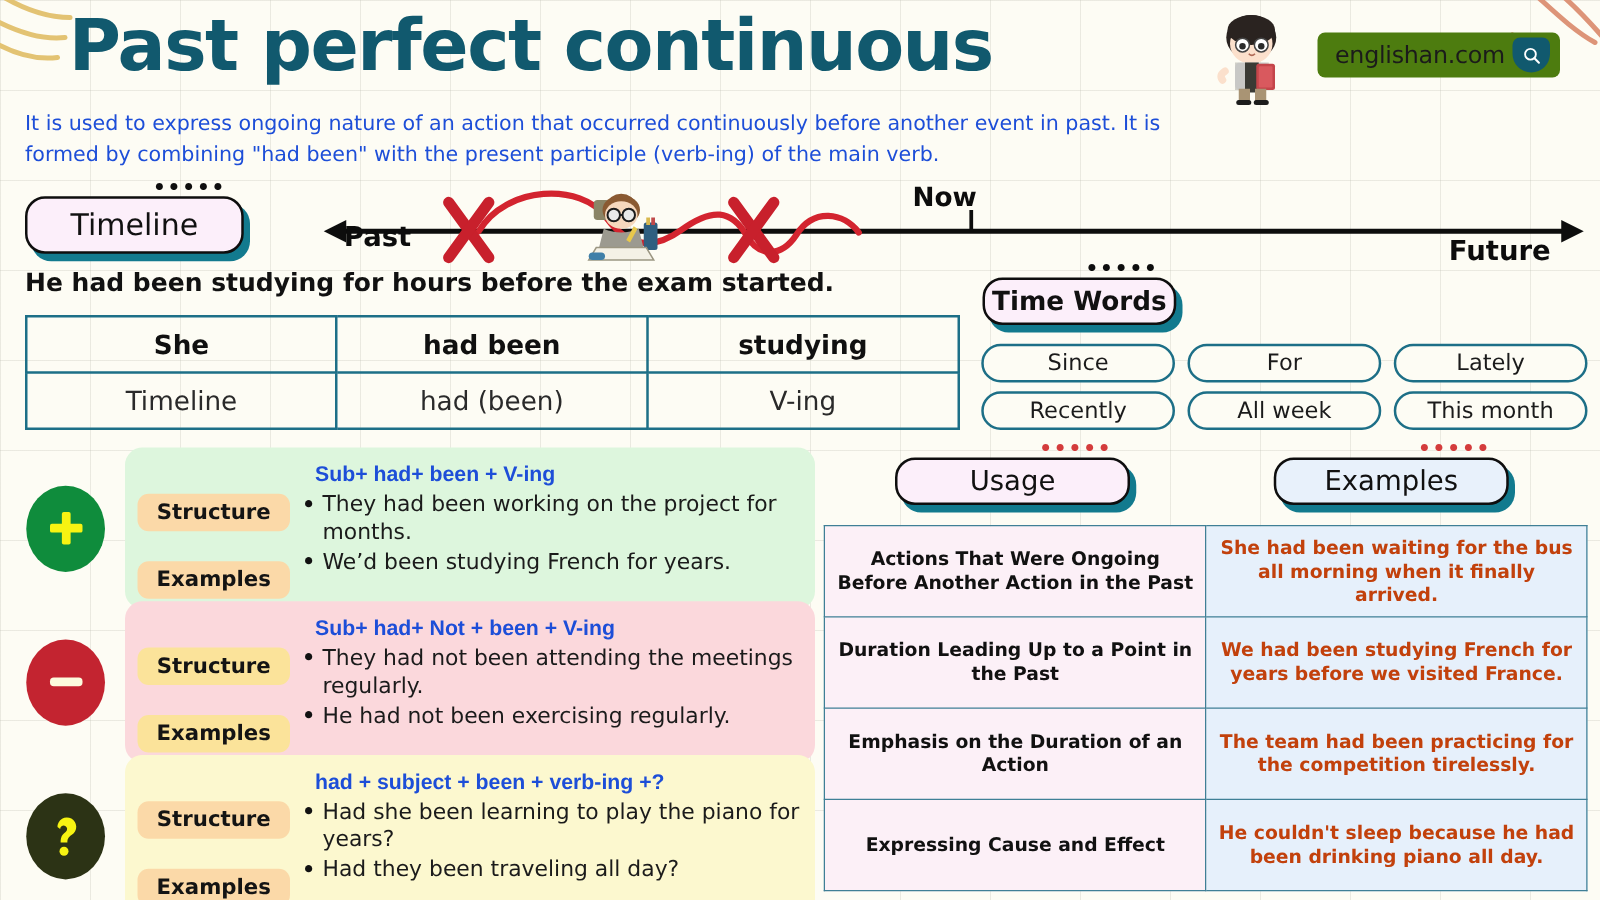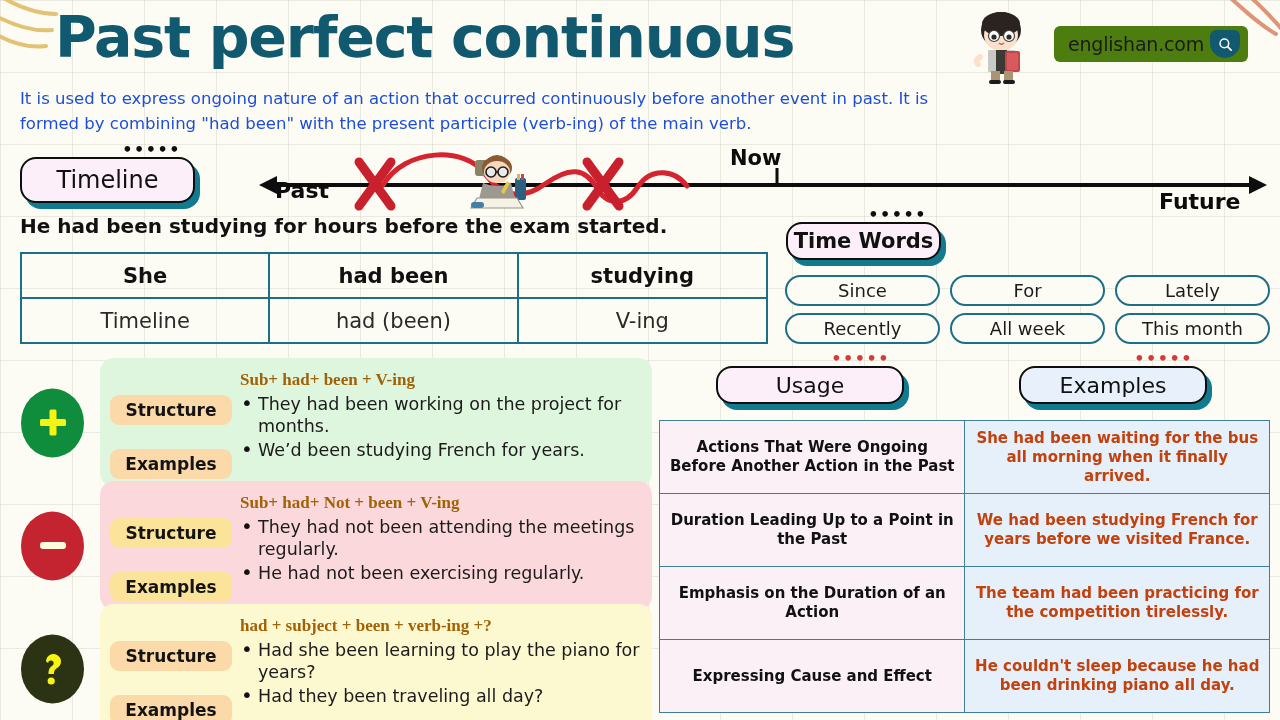--- a/index.html
+++ b/index.html
@@ -170,23 +170,23 @@
   .form-labels { width: 132px; flex: none; padding-left: 10px; }
   .lbl-chip {
     height: 30px; border-radius: 9px;
     display: flex; align-items: center; justify-content: center;
     font-family: "DejaVu Sans", sans-serif;
     font-size: 17px; font-weight: 700; color: #141414; margin-top: 29px;
   }
   .lbl-chip.second { margin-top: 24px; }
   .form-body { flex: 1; padding-left: 4px; }
   .form-structure {
-    font-family: Liberation Serif, serif;
-    font-size: 17px; font-weight: 700; color: #a16207;
-    margin: 4px 0 3px 4px;
+    font-family: Liberation Sans, sans-serif;
+    font-size: 17px; font-weight: 700; color: #1d4ed8;
+    margin: 4px 0 3px 16px;
   }
   .form-ex { list-style: none; }
   .form-ex li {
     position: relative; padding-left: 22px;
     font-family: "DejaVu Sans", sans-serif;
     font-size: 17.5px; color: #1b1b1b;
     line-height: 22px; margin-top: 2px;
   }
   .form-ex li::before {
     content: "\2022"; position: absolute; left: 5px; top: -1px;

